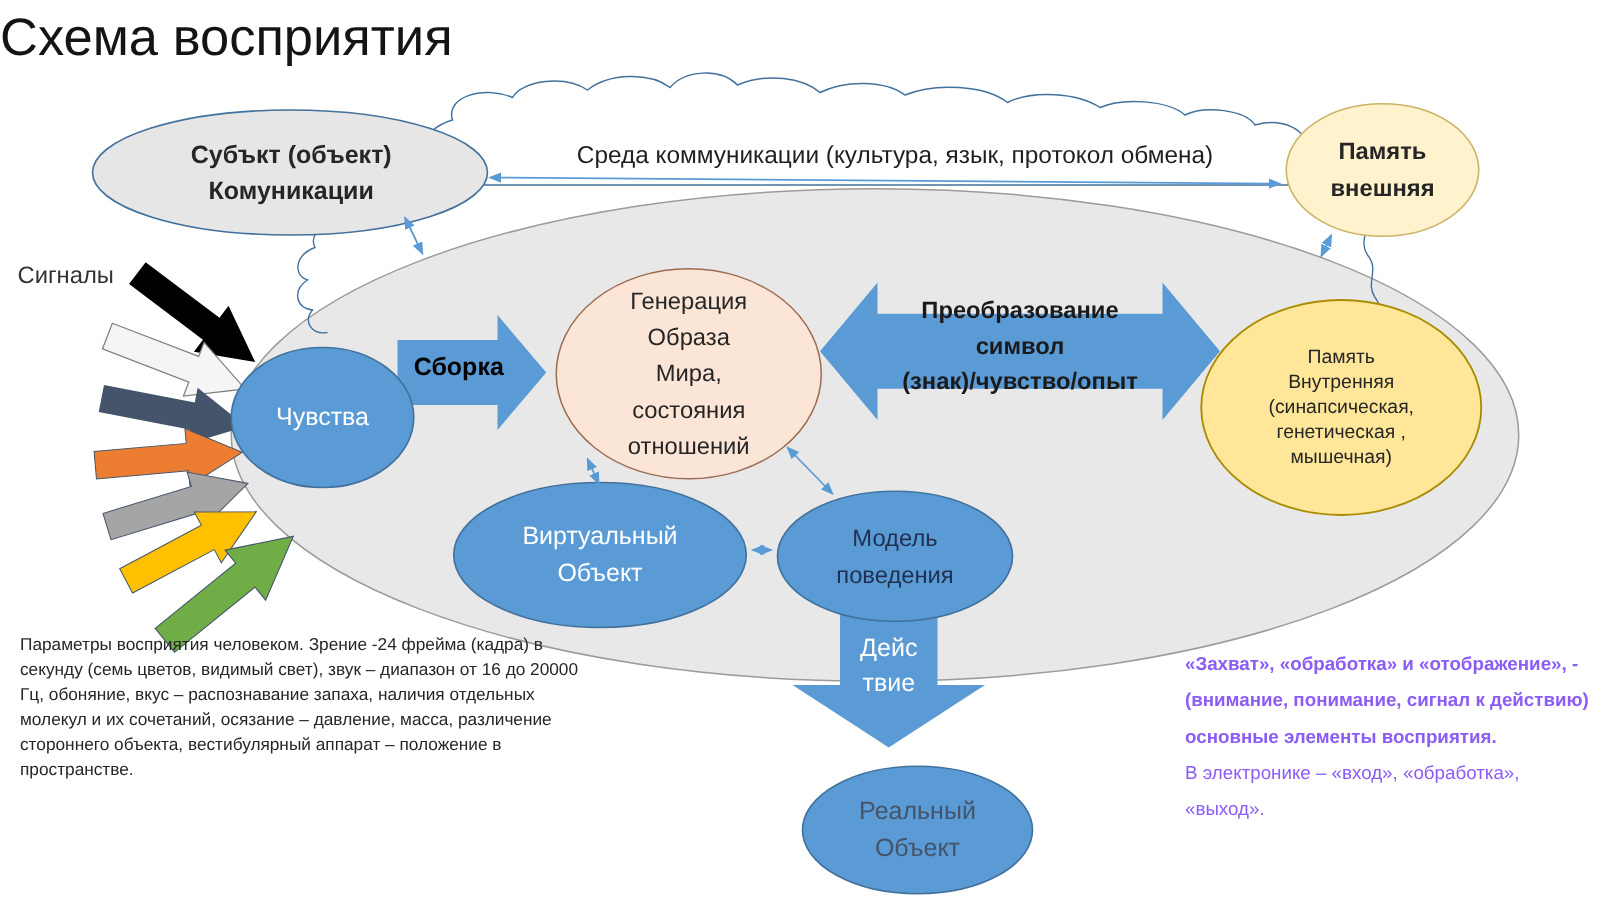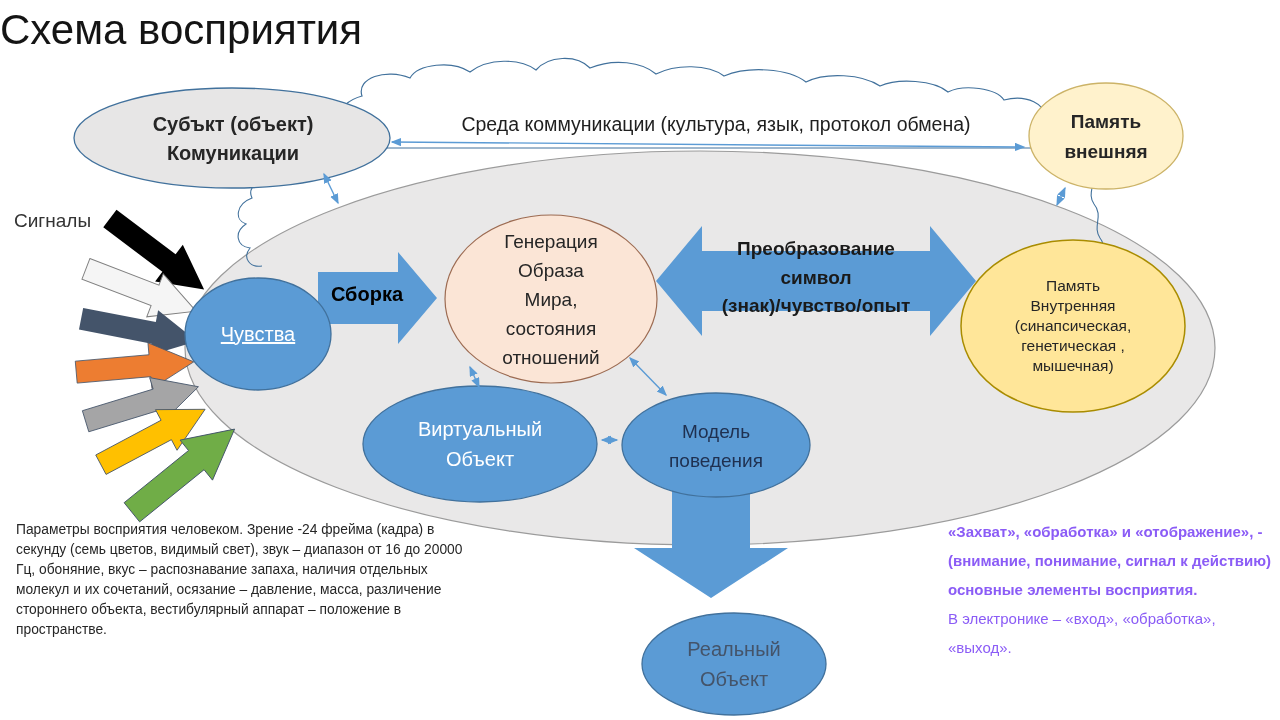--- a/index.html
+++ b/index.html
@@ -11,21 +11,21 @@
   .lbl{
     position:absolute;display:flex;align-items:center;justify-content:center;
     text-align:center;white-space:pre-line;pointer-events:none;
   }
   .title{
     position:absolute;left:0;top:6px;width:1280px;text-align:left;
     font-size:42px;font-weight:400;color:#141414;letter-spacing:0px;
   }
   .bold{font-weight:bold;}
   .note-left{
-    position:absolute;left:16px;top:520px;width:455px;
+    position:absolute;left:16px;top:506px;width:455px;
     font-size:13.8px;line-height:20px;text-align:left;white-space:normal;
     display:block;color:#262626;
   }
   .note-right{
     position:absolute;left:948px;top:517px;width:326px;
     font-size:15px;line-height:29px;text-align:left;color:#8b5cf6;
   }
 </style>
 </head>
 <body>
@@ -105,21 +105,21 @@
   <div class="lbl bold" style="left:88px;top:104px;width:290px;height:70px;font-size:20px;line-height:29px;">Субъкт (объект)
 Комуникации</div>
 
   <div class="lbl" style="left:398px;top:110px;width:636px;height:28px;font-size:19.5px;color:#1f1f1f;">Среда коммуникации (культура, язык, протокол обмена)</div>
 
   <div class="lbl bold" style="left:1036px;top:101px;width:140px;height:72px;font-size:19px;line-height:30px;">Память
 внешняя</div>
 
   <div class="lbl" style="left:14px;top:208px;width:112px;height:26px;font-size:19px;color:#333;justify-content:flex-start;">Сигналы</div>
 
-  <div class="lbl" style="left:185px;top:306px;width:146px;height:56px;font-size:20px;color:#ffffff;text-decoration:underline;">Чувства</div>
+  <div class="lbl" style="left:185px;top:306px;width:146px;height:56px;font-size:20px;color:#ffffff;">Чувства</div>
 
   <div class="lbl bold" style="left:316px;top:277px;width:102px;height:34px;font-size:20px;color:#000;">Сборка</div>
 
   <div class="lbl" style="left:448px;top:227px;width:206px;height:145px;font-size:19px;line-height:29px;">Генерация
 Образа
 Мира,
 состояния
 отношений</div>
 
   <div class="lbl bold" style="left:666px;top:235px;width:300px;height:86px;font-size:19px;line-height:28.5px;color:#1a1a1a;">Преобразование
@@ -131,20 +131,22 @@
 (синапсическая,
 генетическая ,
 мышечная)</div>
 
   <div class="lbl" style="left:375px;top:414px;width:210px;height:60px;font-size:20px;line-height:30px;color:#ffffff;">Виртуальный
 Объект</div>
 
   <div class="lbl" style="left:630px;top:417px;width:172px;height:58px;font-size:19px;line-height:29px;color:#1F3050;">Модель
 поведения</div>
 
+  <div class="lbl" style="left:671px;top:505px;width:80px;height:56px;font-size:20px;line-height:28px;color:#ffffff;">Дейс
+твие</div>
 
   <div class="lbl" style="left:646px;top:634px;width:176px;height:60px;font-size:20px;line-height:30px;color:#44546A;">Реальный
 Объект</div>
 
   <div class="note-left">Параметры восприятия человеком. Зрение -24 фрейма (кадра) в секунду (семь цветов, видимый свет), звук – диапазон от 16 до 20000 Гц, обоняние, вкус – распознавание запаха, наличия отдельных молекул и их сочетаний, осязание – давление, масса, различение стороннего объекта, вестибулярный аппарат – положение в пространстве.</div>
 
   <div class="note-right">
     <div class="bold">«Захват», «обработка» и «отображение», - (внимание, понимание, сигнал к действию) основные элементы восприятия.</div>
     <div>В электронике – «вход», «обработка», «выход».</div>
   </div>

